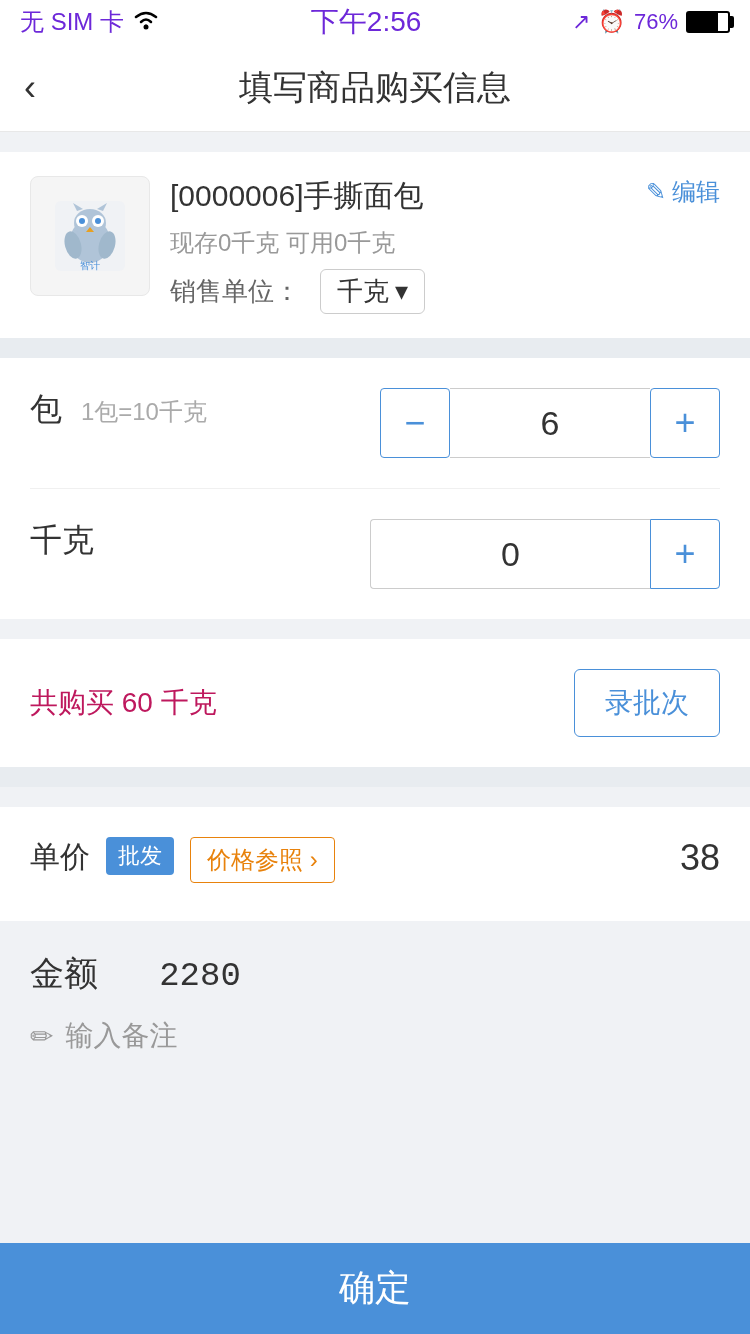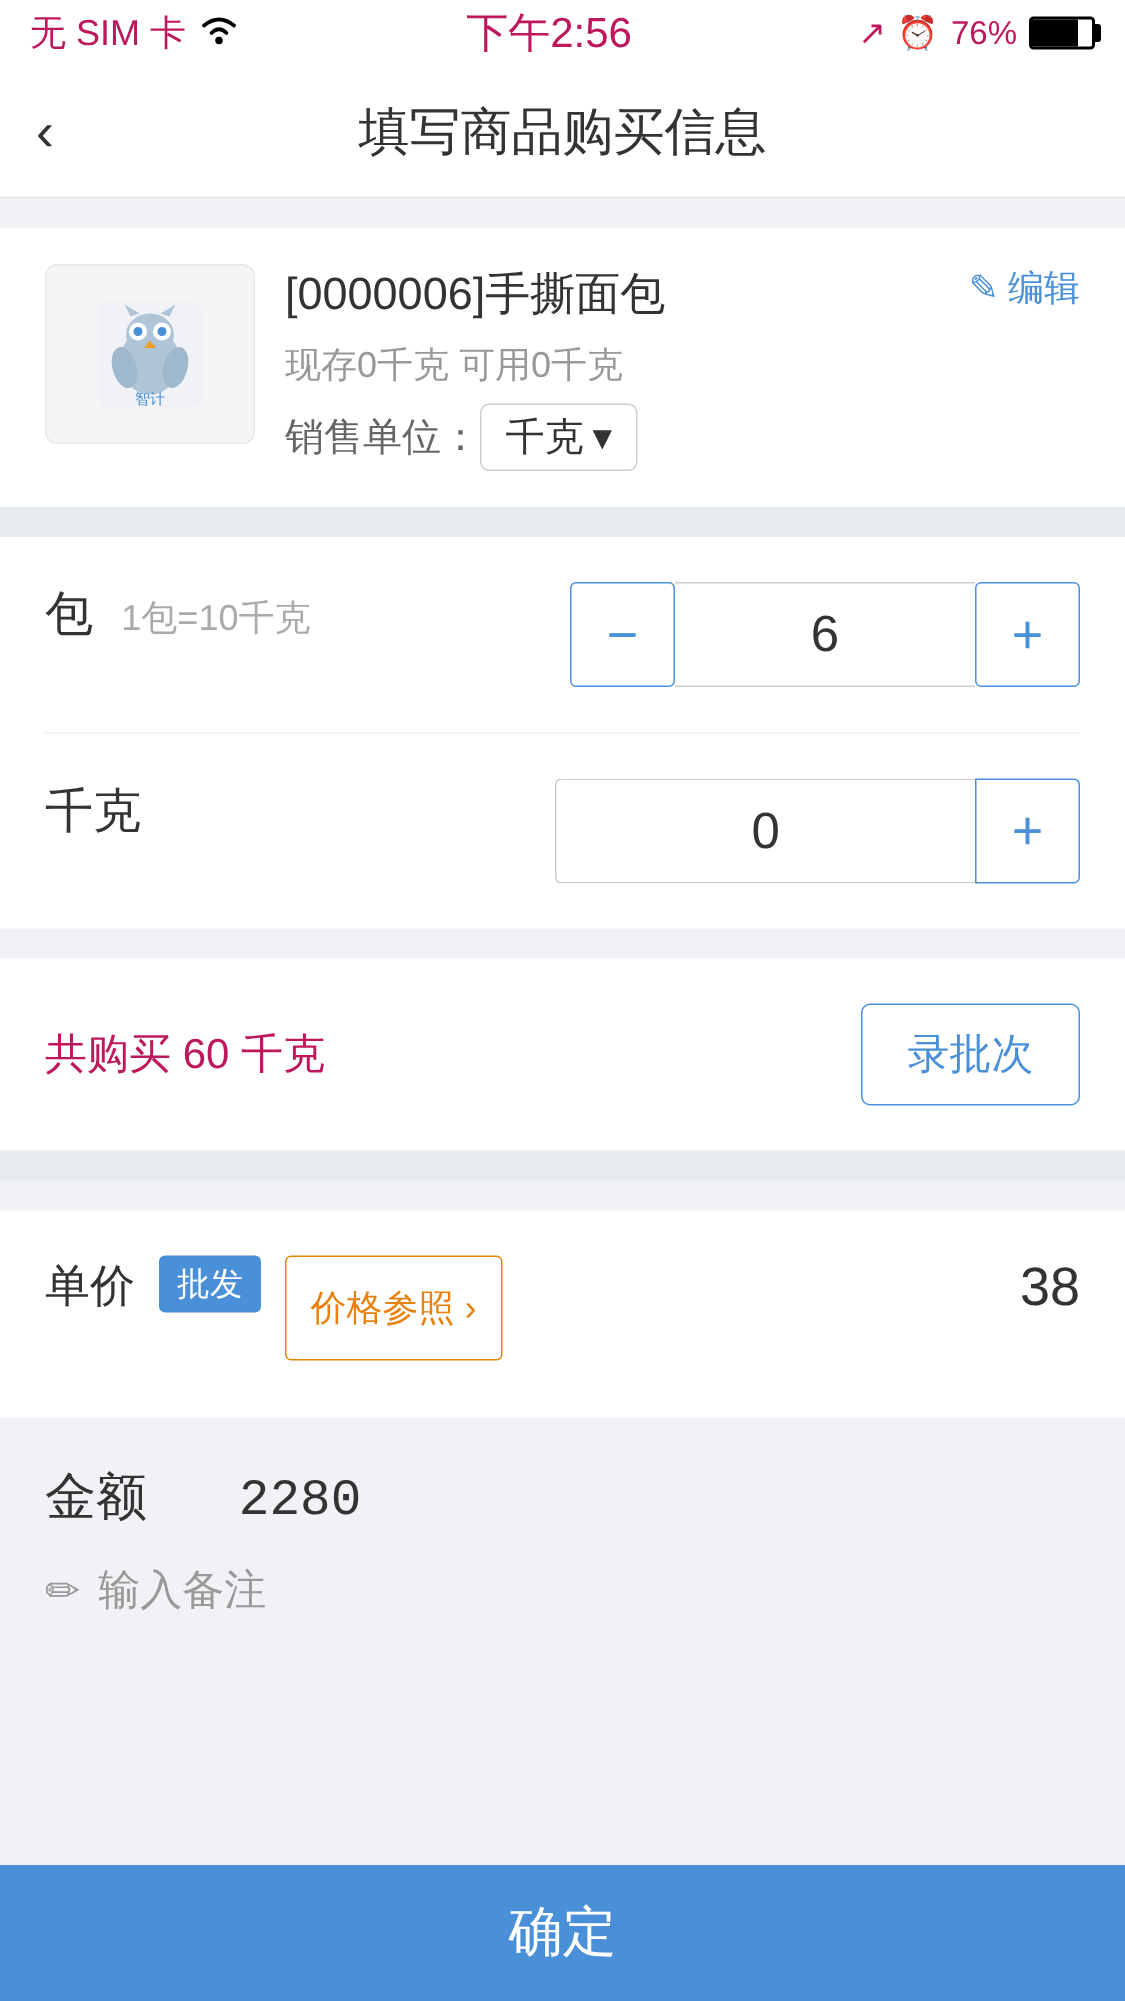--- a/index.html
+++ b/index.html
@@ -15,21 +15,21 @@
     
     .status-bar {
       width: 100%;
       height: 44px;
       background: #fff;
       display: flex;
       align-items: center;
       justify-content: space-between;
       padding: 16px 20px;
       font-size: 24px;
-      color: #be185d;
+      color: #6d28d9;
     }
     .status-left { display: flex; align-items: center; gap: 8px; font-size: 24px; }
     .status-center { font-size: 28px; font-weight: 500; }
     .status-right { display: flex; align-items: center; gap: 8px; font-size: 22px; }
 
     
     .nav-bar {
       width: 100%;
       height: 88px;
       background: #fff;
@@ -55,21 +55,21 @@
     
     .product-card {
       background: #fff;
       margin-top: 20px;
       padding: 24px 30px;
       display: flex;
       align-items: flex-start;
       gap: 20px;
     }
     .product-image {
-      width: 140px;
+      width: 120px;
       height: 120px;
       background: #f5f5f5;
       border: 1px solid #e8e8e8;
       border-radius: 8px;
       display: flex;
       align-items: center;
       justify-content: center;
       flex-shrink: 0;
     }
     .product-info { flex: 1; }
@@ -80,21 +80,21 @@
       margin-bottom: 10px;
     }
     .product-stock {
       font-size: 24px;
       color: #999;
       margin-bottom: 10px;
     }
     .product-unit {
       display: flex;
       align-items: center;
-      gap: 0;
+      gap: 20px;
       font-size: 26px;
       color: #666;
     }
     .unit-dropdown {
       border: 1px solid #ccc;
       border-radius: 6px;
       padding: 4px 16px;
       font-size: 26px;
       color: #333;
       background: #fff;
@@ -229,21 +229,21 @@
       background: #4a90d9;
       color: #fff;
       font-size: 22px;
       padding: 4px 12px;
       border-radius: 4px;
     }
     .price-ref-btn {
       border: 1px solid #e8820c;
       color: #e8820c;
       background: #fff;
-      padding: 18px 16px;
+      padding: 6px 16px;
       border-radius: 4px;
       font-size: 24px;
       cursor: pointer;
       display: flex;
       align-items: center;
       gap: 4px;
     }
     .price-value {
       margin-left: auto;
       font-size: 36px;

